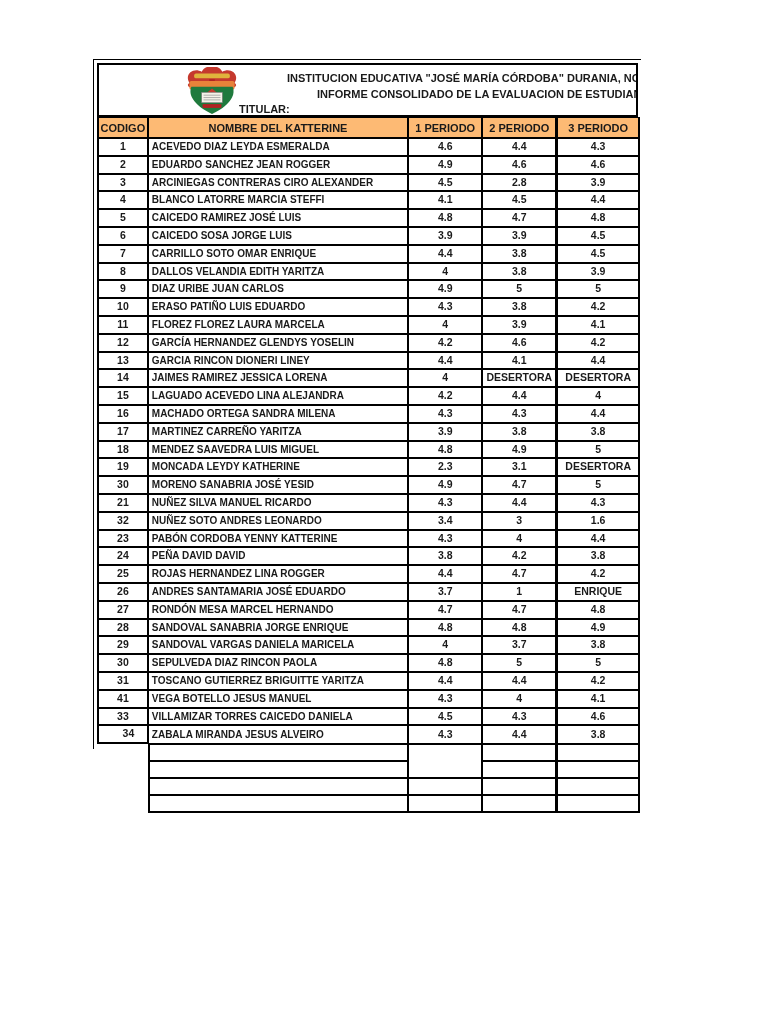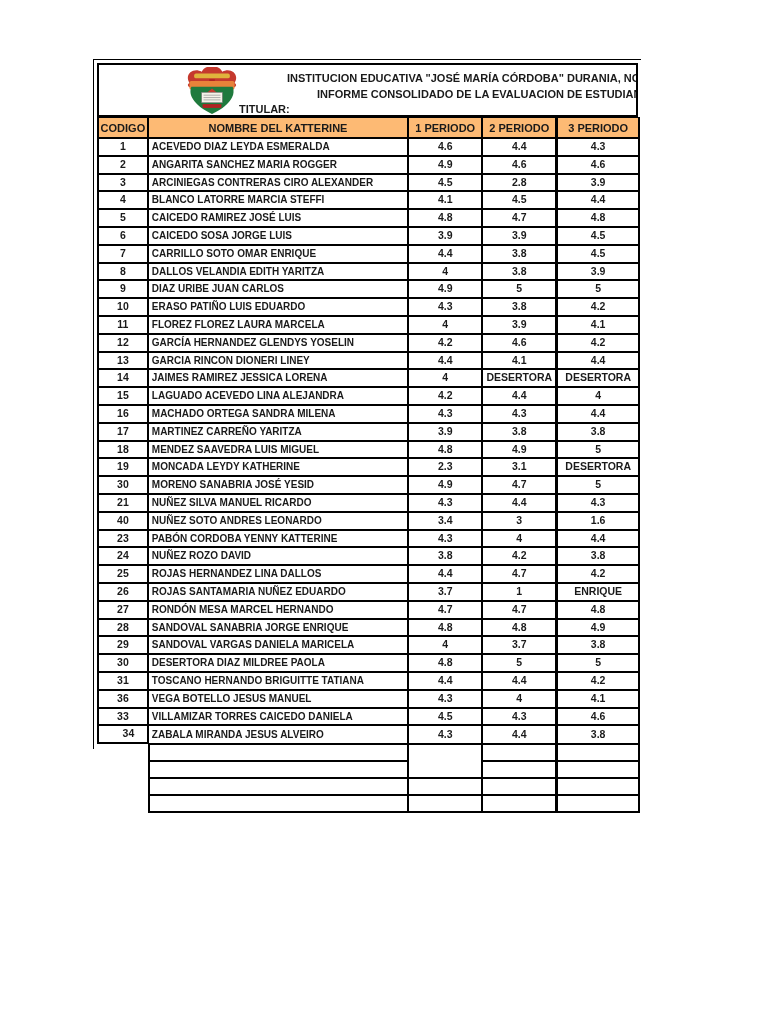--- a/index.html
+++ b/index.html
@@ -106,21 +106,21 @@
     <tbody id="rows">
         <tr>
           <td class="codigo bl">1</td>
           <td class="name">ACEVEDO DIAZ LEYDA ESMERALDA</td>
           <td class="grade">4.6</td>
           <td class="grade">4.4</td>
           <td class="grade p3">4.3</td>
         </tr>
         <tr>
           <td class="codigo bl">2</td>
-          <td class="name">ANGARITA SANCHEZ MARIA ROGGER</td>
+          <td class="name">EDUARDO SANCHEZ JEAN ROGGER</td>
           <td class="grade">4.9</td>
           <td class="grade">4.6</td>
           <td class="grade p3">4.6</td>
         </tr>
         <tr>
           <td class="codigo bl">3</td>
           <td class="name">ARCINIEGAS CONTRERAS CIRO ALEXANDER</td>
           <td class="grade">4.5</td>
           <td class="grade">2.8</td>
           <td class="grade p3">3.9</td>
@@ -245,50 +245,50 @@
           <td class="grade p3">5</td>
         </tr>
         <tr>
           <td class="codigo bl">21</td>
           <td class="name">NUÑEZ SILVA MANUEL RICARDO</td>
           <td class="grade">4.3</td>
           <td class="grade">4.4</td>
           <td class="grade p3">4.3</td>
         </tr>
         <tr>
-          <td class="codigo bl">40</td>
+          <td class="codigo bl">32</td>
           <td class="name">NUÑEZ SOTO ANDRES LEONARDO</td>
           <td class="grade">3.4</td>
           <td class="grade">3</td>
           <td class="grade p3">1.6</td>
         </tr>
         <tr>
           <td class="codigo bl">23</td>
           <td class="name">PABÓN CORDOBA YENNY KATTERINE</td>
           <td class="grade">4.3</td>
           <td class="grade">4</td>
           <td class="grade p3">4.4</td>
         </tr>
         <tr>
           <td class="codigo bl">24</td>
-          <td class="name">NUÑEZ ROZO DAVID</td>
+          <td class="name">PEÑA DAVID DAVID</td>
           <td class="grade">3.8</td>
           <td class="grade">4.2</td>
           <td class="grade p3">3.8</td>
         </tr>
         <tr>
           <td class="codigo bl">25</td>
-          <td class="name">ROJAS HERNANDEZ LINA DALLOS</td>
+          <td class="name">ROJAS HERNANDEZ LINA ROGGER</td>
           <td class="grade">4.4</td>
           <td class="grade">4.7</td>
           <td class="grade p3">4.2</td>
         </tr>
         <tr>
           <td class="codigo bl">26</td>
-          <td class="name">ROJAS SANTAMARIA NUÑEZ EDUARDO</td>
+          <td class="name">ANDRES SANTAMARIA JOSÉ EDUARDO</td>
           <td class="grade">3.7</td>
           <td class="grade">1</td>
           <td class="grade p3">ENRIQUE</td>
         </tr>
         <tr>
           <td class="codigo bl">27</td>
           <td class="name">RONDÓN MESA MARCEL HERNANDO</td>
           <td class="grade">4.7</td>
           <td class="grade">4.7</td>
           <td class="grade p3">4.8</td>
@@ -302,34 +302,34 @@
         </tr>
         <tr>
           <td class="codigo bl">29</td>
           <td class="name">SANDOVAL VARGAS DANIELA MARICELA</td>
           <td class="grade">4</td>
           <td class="grade">3.7</td>
           <td class="grade p3">3.8</td>
         </tr>
         <tr>
           <td class="codigo bl">30</td>
-          <td class="name">DESERTORA DIAZ MILDREE PAOLA</td>
+          <td class="name">SEPULVEDA DIAZ RINCON PAOLA</td>
           <td class="grade">4.8</td>
           <td class="grade">5</td>
           <td class="grade p3">5</td>
         </tr>
         <tr>
           <td class="codigo bl">31</td>
-          <td class="name">TOSCANO HERNANDO BRIGUITTE TATIANA</td>
+          <td class="name">TOSCANO GUTIERREZ BRIGUITTE YARITZA</td>
           <td class="grade">4.4</td>
           <td class="grade">4.4</td>
           <td class="grade p3">4.2</td>
         </tr>
         <tr>
-          <td class="codigo bl">36</td>
+          <td class="codigo bl">41</td>
           <td class="name">VEGA BOTELLO JESUS MANUEL</td>
           <td class="grade">4.3</td>
           <td class="grade">4</td>
           <td class="grade p3">4.1</td>
         </tr>
         <tr>
           <td class="codigo bl">33</td>
           <td class="name">VILLAMIZAR TORRES CAICEDO DANIELA</td>
           <td class="grade">4.5</td>
           <td class="grade">4.3</td>

